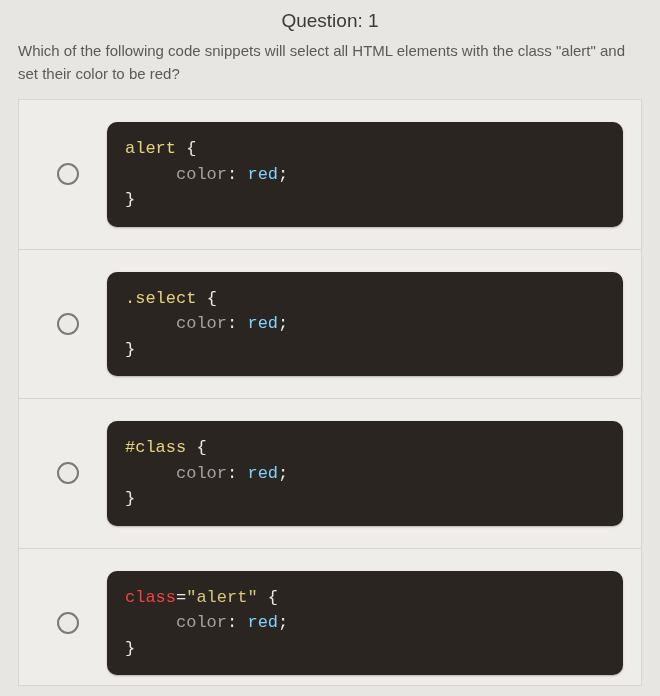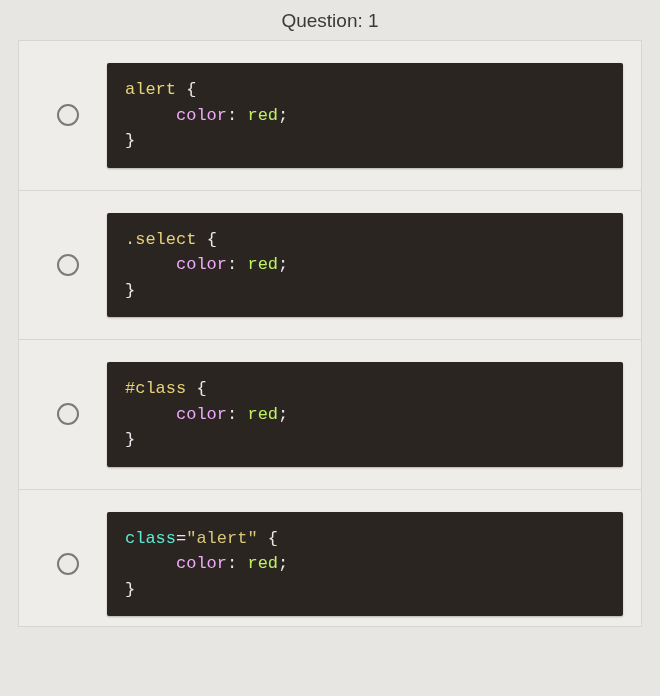--- a/index.html
+++ b/index.html
@@ -47,39 +47,40 @@
     background: #eceae6;
   }
   .code-box {
     flex: 1;
     background: #2b2522;
     padding: 14px 18px 14px 18px;
     font-family: "Courier New", monospace;
     font-size: 17px;
     line-height: 1.5;
     color: #e8e8e8;
-    border-radius: 2px;
+    border-radius: 10px;
     box-shadow: 0 1px 2px rgba(0,0,0,0.25);
   }
   .code-line { white-space: pre; }
   .tok-selector { color: #e6d27a; }
   .tok-brace { color: #e8e8e8; }
-  .tok-prop { color: #f0abfc; }
+  .tok-prop { color: #a3a3a3; }
   .tok-colon { color: #e8e8e8; }
-  .tok-value { color: #bef264; }
+  .tok-value { color: #7dd3fc; }
   .tok-semi { color: #e8e8e8; }
-  .tok-attr { color: #5eead4; }
+  .tok-attr { color: #ef4444; }
   .tok-eq { color: #e8e8e8; }
   .tok-string { color: #d8c878; }
 </style>
 </head>
 <body>
 
 <div class="page">
   <div class="q-title">Question: 1</div>
+  <div class="q-text">Which of the following code snippets will select all HTML elements with the class "alert" and set their color to be red?</div>
 
   <div class="options">
 
     <div class="option-row">
       <div class="radio"></div>
       <div class="code-box">
         <div class="code-line"><span class="tok-selector">alert</span> <span class="tok-brace">{</span></div>
         <div class="code-line">     <span class="tok-prop">color</span><span class="tok-colon">:</span> <span class="tok-value">red</span><span class="tok-semi">;</span></div>
         <div class="code-line"><span class="tok-brace">}</span></div>
       </div>

